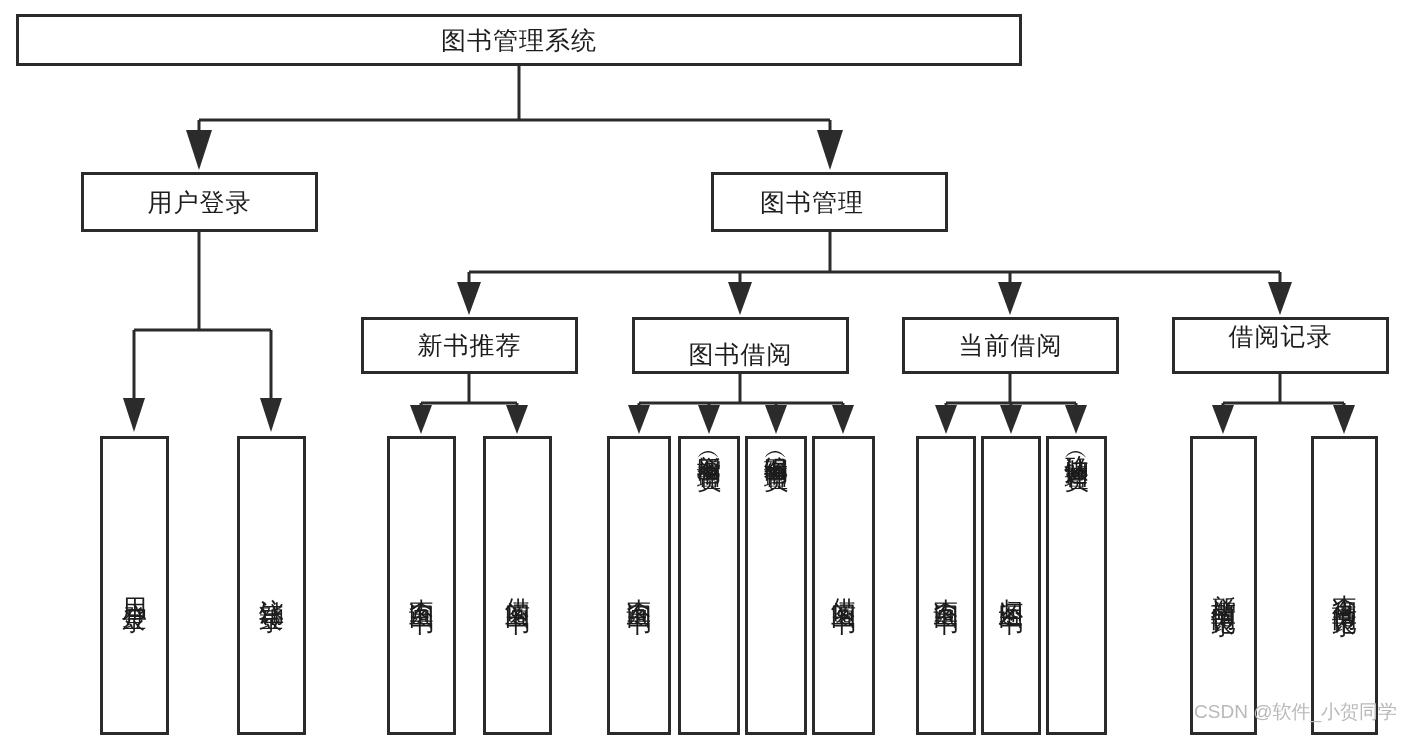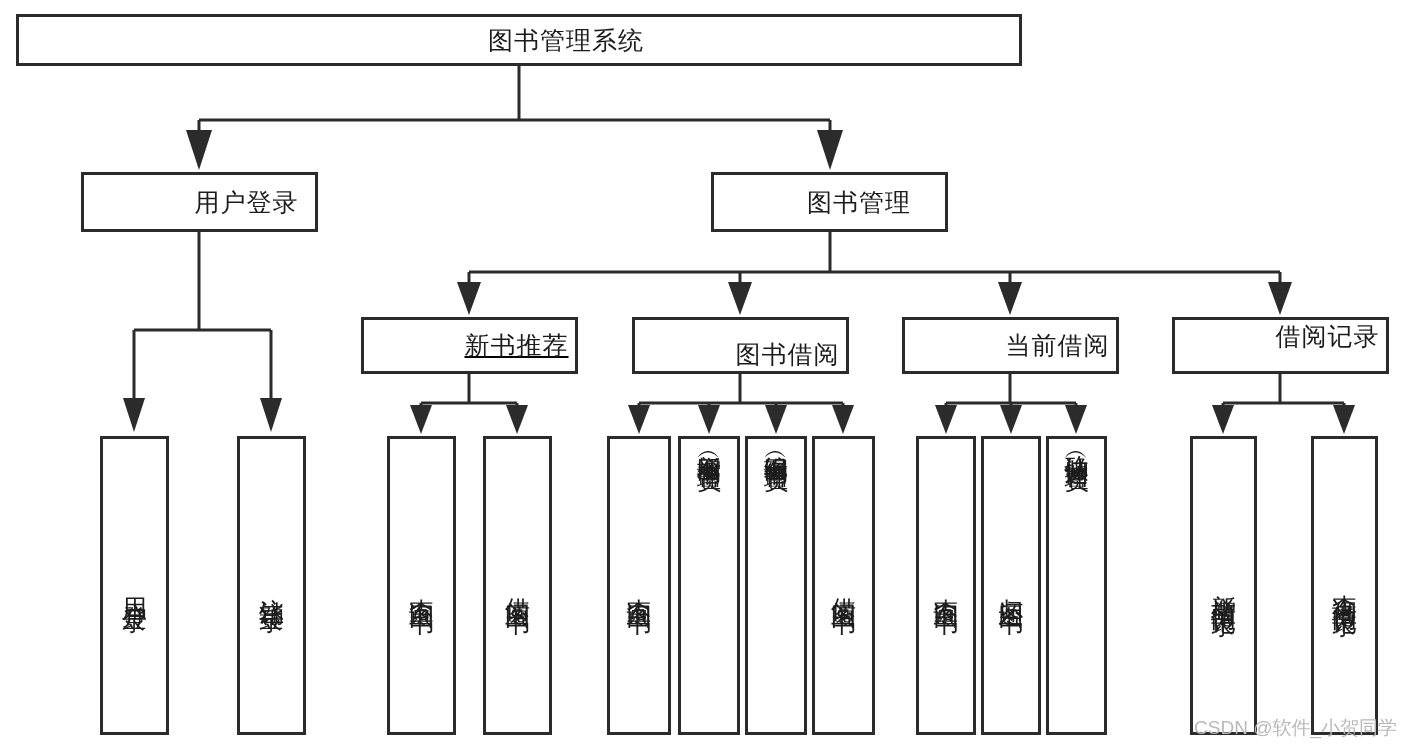--- a/index.html
+++ b/index.html
@@ -58,33 +58,32 @@
     letter-spacing: 4px;
     color: #1c1c1c;
     white-space: nowrap;
   }
   .hlabel-wrap {
     position: absolute;
     display: flex;
     align-items: center;
     justify-content: center;
     pointer-events: none;
-    margin-left: 47px;
   }
   .hlabel-text {
     font-family: "Liberation Sans", "DejaVu Sans", sans-serif;
     font-size: 25px;
     color: #1c1c1c;
     white-space: nowrap;
     letter-spacing: 1px;
   }
   .watermark {
     position: absolute;
     right: 8px;
-    bottom: 6px;
+    bottom: 22px;
     font-family: "Liberation Sans", "DejaVu Sans", sans-serif;
     font-size: 19px;
     color: #b9b9b9;
     white-space: nowrap;
     pointer-events: none;
   }
 </style>
 </head>
 <body>
 
@@ -187,21 +186,21 @@
     <span class="hlabel-text">图书管理系统</span>
   </div>
 
   <div class="hlabel-wrap" style="left:81px; top:172px; width:237px; height:60px;">
     <span class="hlabel-text">用户登录</span>
   </div>
   <div class="hlabel-wrap" style="left:711px; top:172px; width:202px; height:60px;">
     <span class="hlabel-text">图书管理</span>
   </div>
 
-  <div class="hlabel-wrap" style="left:361px; top:317px; width:217px; height:57px;text-decoration:underline;">
+  <div class="hlabel-wrap" style="left:361px; top:317px; width:217px; height:57px;">
     <span class="hlabel-text">新书推荐</span>
   </div>
   <div class="hlabel-wrap" style="left:632px; top:326px; width:217px; height:57px;">
     <span class="hlabel-text">图书借阅</span>
   </div>
   <div class="hlabel-wrap" style="left:902px; top:317px; width:217px; height:57px;">
     <span class="hlabel-text">当前借阅</span>
   </div>
   <div class="hlabel-wrap" style="left:1172px; top:317px; width:217px; height:39px;">
     <span class="hlabel-text">借阅记录</span>

